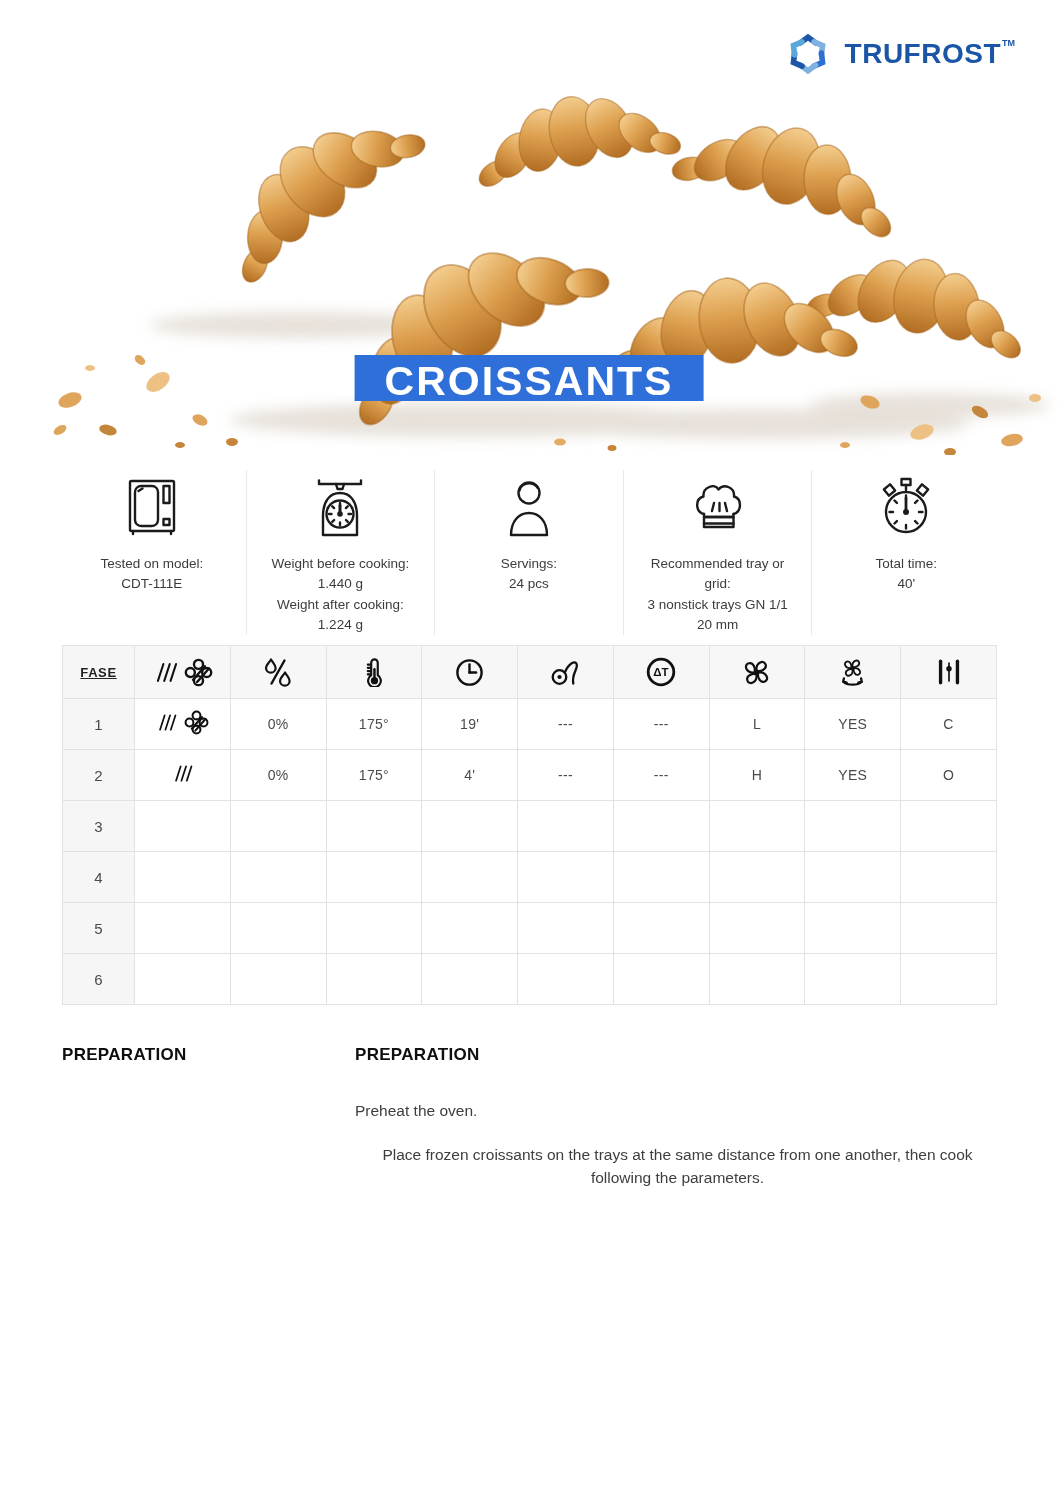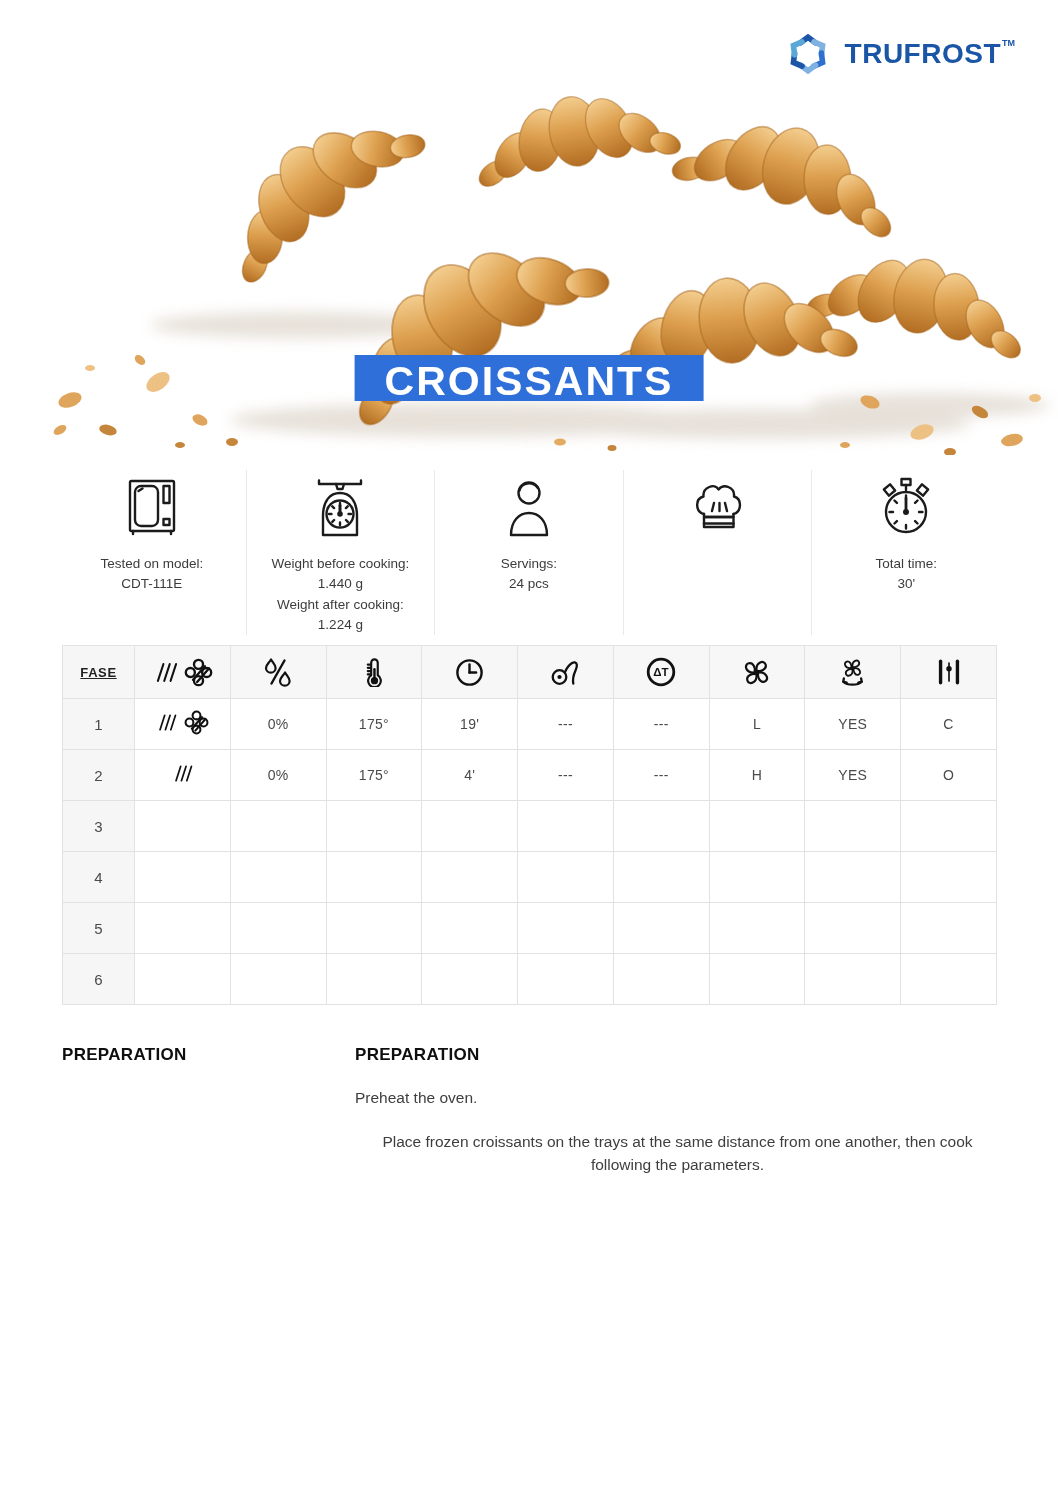--- a/index.html
+++ b/index.html
@@ -39,21 +39,21 @@
   .hicon{stroke:#111;fill:none;stroke-width:2.4;stroke-linecap:round;stroke-linejoin:round;}
   .mode-cell-ic{display:inline-flex;align-items:center;gap:6px;}
 
   
   .bottom{display:flex;margin:40px 58px 0 62px;}
   .col-ing{width:293px;flex:none;}
   .col-prep{flex:1;}
   .sec-heading{font-size:17px;font-weight:800;color:#0f0f0f;letter-spacing:.3px;}
   .body-text{font-size:15.5px;color:#3e3e3e;line-height:1.45;}
   .col-ing .body-text{margin-top:27px;}
-  .col-prep .body-text.p1{margin-top:22px;}
+  .col-prep .body-text.p1{margin-top:35px;}
   .col-prep .body-text.p2{margin-top:22px;max-width:655px;text-align:center;}
 </style>
 </head>
 <body>
 
 <div class="page">
 
   <div class="hero">
     <svg class="scene" width="1058" height="455" viewBox="0 0 1058 455">
       <defs>
@@ -197,37 +197,41 @@
     <div class="info-card">
       <div class="info-icon">
         <svg width="56" height="58" viewBox="0 0 56 58">
           <path d="M14 34 C5.5 32 4.5 19 13.5 16.5 C12.5 7 25 3 28.5 9.5 C33 3 45 7 44 16.5 C52.5 19 51.5 32 43.5 34"></path>
           <path d="M14 34 V37 H43.5 V34"></path>
           <path d="M24 23 L22 31 M29.5 23 L29.5 31 M35 23 L37 31"></path>
           <rect x="14" y="37" width="29.5" height="10"></rect>
           <path d="M14 43.5 H43.5"></path>
         </svg>
       </div>
+      <div class="info-text">Recommended tray or
+grid:
+3 nonstick trays GN 1/1
+20 mm</div>
     </div>
 
     <div class="info-card">
       <div class="info-icon">
         <svg width="54" height="62" viewBox="0 0 54 62">
           <rect x="22.5" y="3" width="9" height="6"></rect>
           <path d="M27 9 V14"></path>
           <rect x="6.5" y="10" width="8" height="8" transform="rotate(-40 10.5 14)"></rect>
           <rect x="39.5" y="10" width="8" height="8" transform="rotate(40 43.5 14)"></rect>
           <circle cx="27" cy="36" r="20"></circle>
           <path d="M27 19.5 V23 M27 49 V52.5 M10.5 36 H14 M40 36 H43.5 M15.5 24.5 l2.4 2.4 M36.1 45.1 l2.4 2.4 M38.5 24.5 l-2.4 2.4 M17.9 45.1 l-2.4 2.4"></path>
           <path d="M27 36 V22.5" stroke-width="2.8"></path>
           <circle cx="27" cy="36" r="1.8" fill="#1b1b1b"></circle>
         </svg>
       </div>
       <div class="info-text">Total time:
-30'</div>
+40'</div>
     </div>
   </div>
 
   <svg width="0" height="0" style="position:absolute">
     <defs>
       <g id="sym-slashes" class="hicon" stroke="#111" fill="none" stroke-width="4.4" stroke-linecap="round">
         <path d="M7 26 L13.5 6"></path>
           <path d="M14.5 26 L21 6"></path>
           <path d="M22 26 L28.5 6"></path>
       </g>

